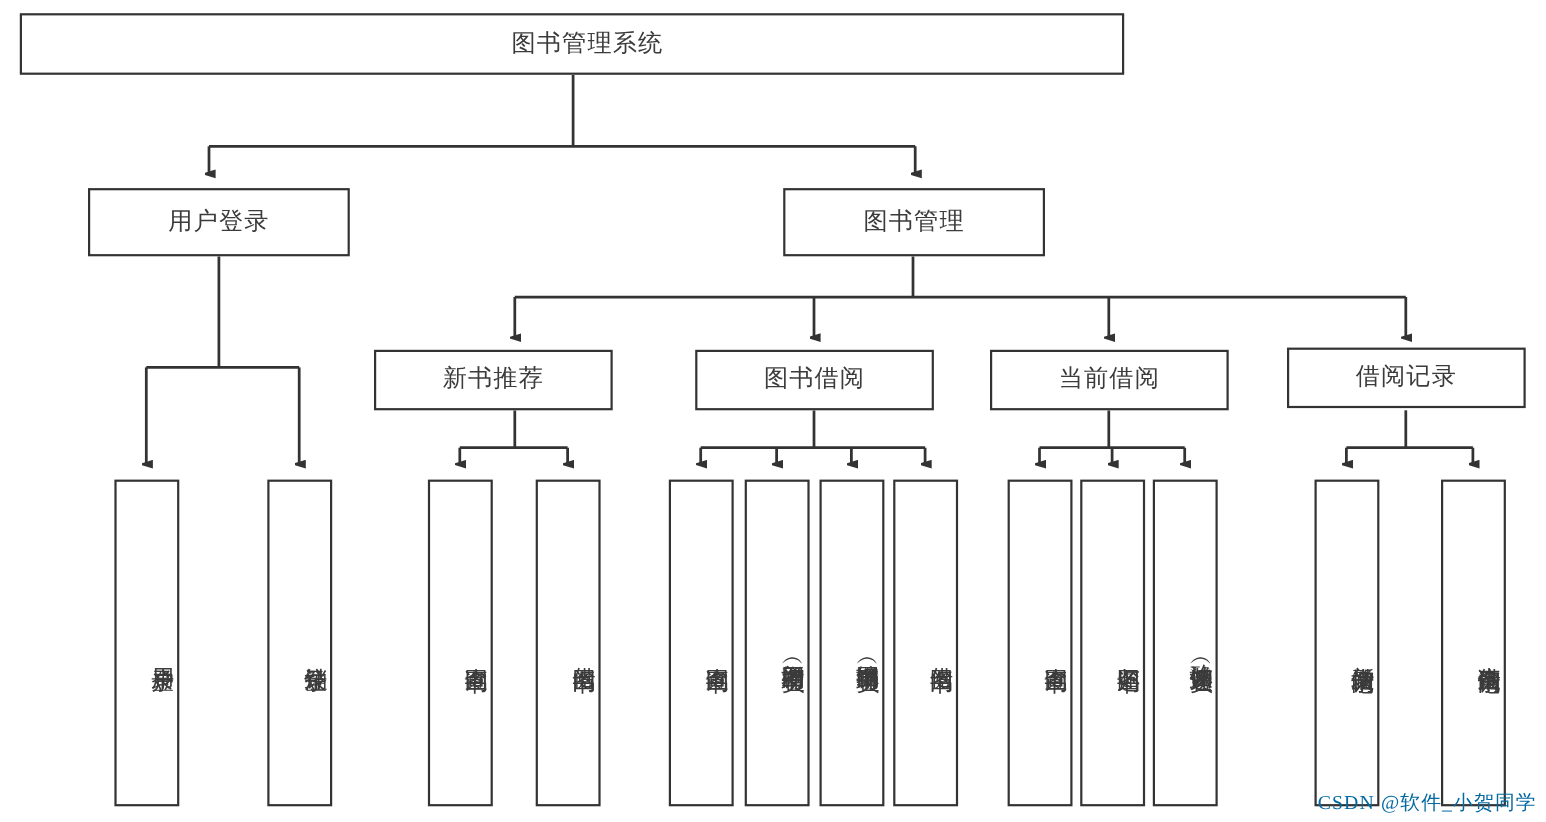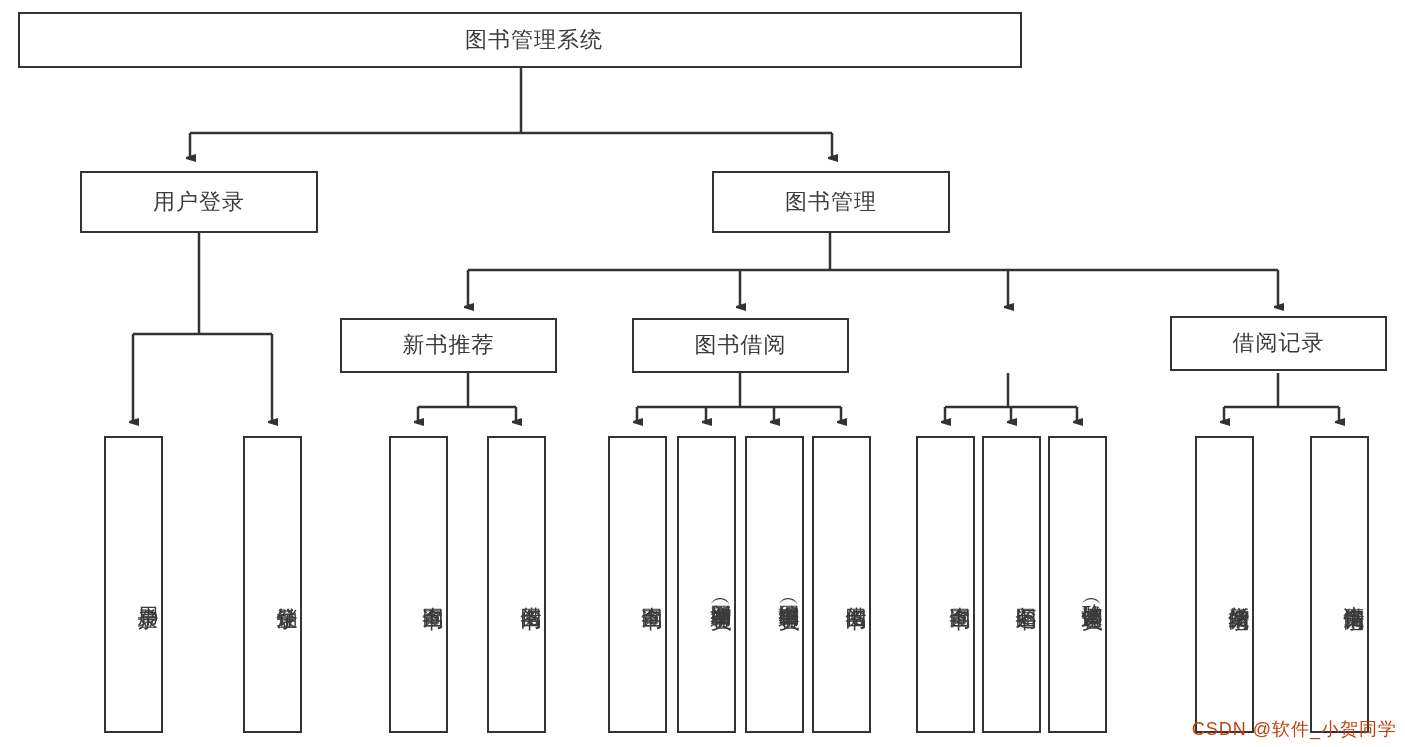--- a/index.html
+++ b/index.html
@@ -52,24 +52,24 @@
   .node.v > .vtext {
     writing-mode: vertical-rl;
     text-orientation: upright;
     white-space: nowrap;
   }
   .watermark {
     position: absolute;
     right: 8px;
     bottom: 6px;
     font-size: 18px;
-    color: #c2410c;
+    color: #0369a1;
     letter-spacing: 1px;
     white-space: nowrap;
-    font-family: Liberation Sans, sans-serif;
+    font-family: Liberation Serif, serif;
   }
 </style>
 </head>
 <body>
 
 <div id="canvas">
 
   <svg class="wires" viewBox="0 0 1405 747">
     <defs>
       <marker id="arrow" markerWidth="10" markerHeight="10" refX="4" refY="6" orient="auto" markerUnits="userSpaceOnUse">
@@ -133,20 +133,23 @@
   </div>
 
   <div class="node h" style="left:340px; top:318px; width:217px; height:55px;">
     <span>新书推荐</span>
   </div>
 
   <div class="node h" style="left:632px; top:318px; width:217px; height:55px;">
     <span>图书借阅</span>
   </div>
 
+  <div class="node h" style="left:900px; top:318px; width:217px; height:55px;">
+    <span>当前借阅</span>
+  </div>
 
   <div class="node h" style="left:1170px; top:316px; width:217px; height:55px;">
     <span>借阅记录</span>
   </div>
 
   <div class="node v" style="left:104px; top:436px; width:59px; height:297px;">
     <span class="vtext">用户登录</span>
   </div>
 
   <div class="node v" style="left:243px; top:436px; width:59px; height:297px;">

